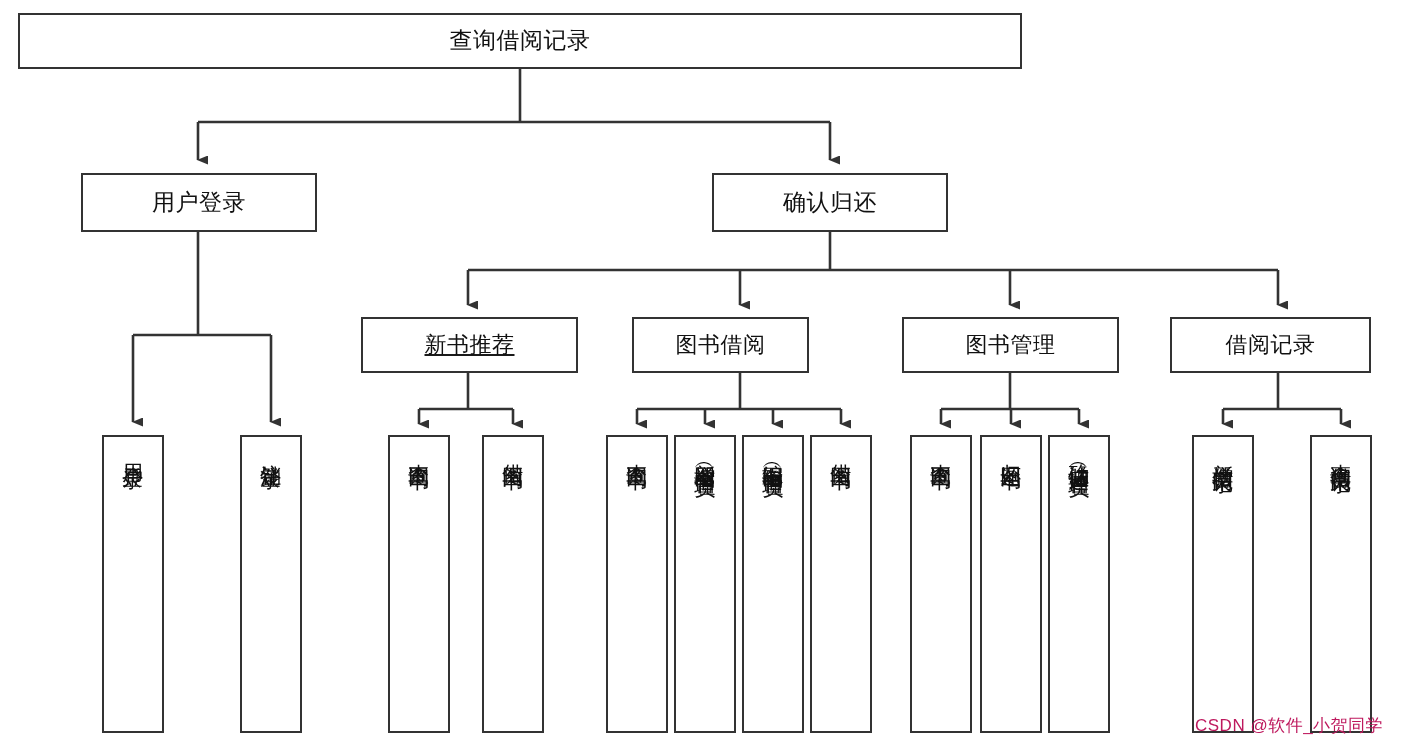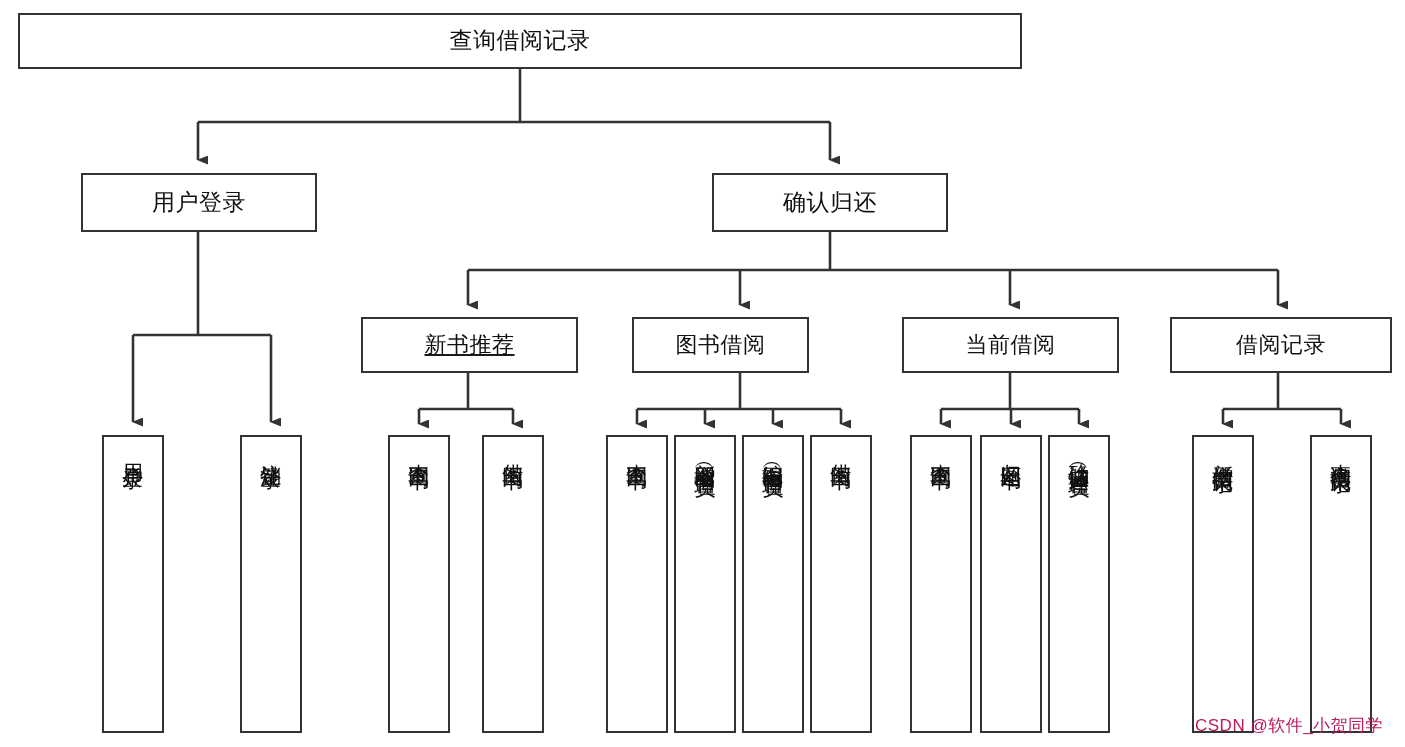--- a/index.html
+++ b/index.html
@@ -152,23 +152,23 @@
     <span class="node-label" style="color: rgb(17, 17, 17);">确认归还</span>
   </div>
 
   <div class="node level3" style="left: 361px; top: 317px; width: 217px; height: 56px; border-color: rgb(51, 51, 51); background: rgb(255, 255, 255); text-decoration: underline;">
     <span class="node-label" style="color: rgb(17, 17, 17);">新书推荐</span>
   </div>
   <div class="node level3" style="left: 632px; top: 317px; width: 177px; height: 56px; border-color: rgb(51, 51, 51); background: rgb(255, 255, 255);">
     <span class="node-label" style="color: rgb(17, 17, 17);">图书借阅</span>
   </div>
   <div class="node level3" style="left: 902px; top: 317px; width: 217px; height: 56px; border-color: rgb(51, 51, 51); background: rgb(255, 255, 255);">
-    <span class="node-label" style="color: rgb(17, 17, 17);">当前借阅</span>
-  </div>
-  <div class="node level3" style="left: 1170px; top: 317px; width: 222px; height: 56px; border-color: rgb(51, 51, 51); background: rgb(255, 255, 255);">
+    <span class="node-label" style="color: rgb(17, 17, 17);">图书管理</span>
+  </div>
+  <div class="node level3" style="left: 1170px; top: 317px; width: 201px; height: 56px; border-color: rgb(51, 51, 51); background: rgb(255, 255, 255);">
     <span class="node-label" style="color: rgb(17, 17, 17);">借阅记录</span>
   </div>
 
   <div class="node leaf" style="left: 102px; top: 435px; width: 62px; height: 298px; border-color: rgb(51, 51, 51); background: rgb(255, 255, 255);">
     <span class="node-label" style="color: rgb(17, 17, 17);">用户登录</span>
   </div>
   <div class="node leaf" style="left: 240px; top: 435px; width: 62px; height: 298px; border-color: rgb(51, 51, 51); background: rgb(255, 255, 255);">
     <span class="node-label" style="color: rgb(17, 17, 17);">注销登录</span>
   </div>
   <div class="node leaf" style="left: 388px; top: 435px; width: 62px; height: 298px; border-color: rgb(51, 51, 51); background: rgb(255, 255, 255);">

